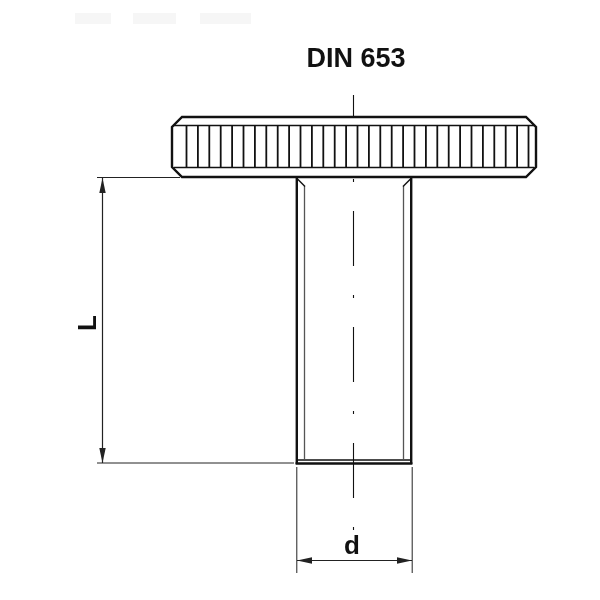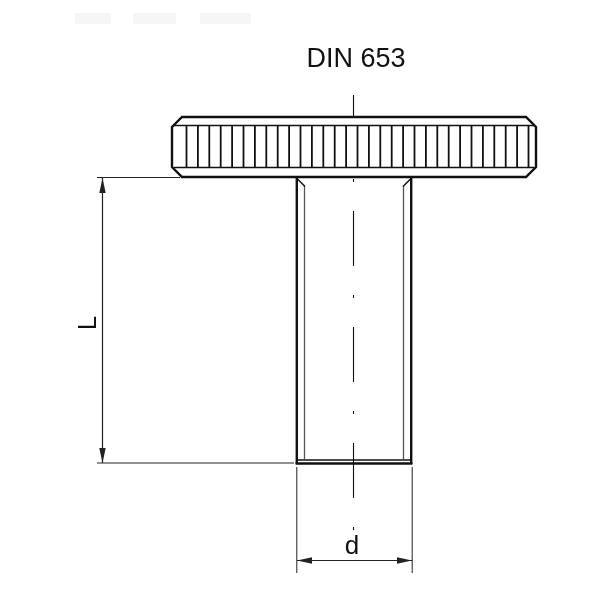--- a/index.html
+++ b/index.html
@@ -6,20 +6,21 @@
     --line:#111111;
     --thin:#222222;
     --thread:#555555;
     --bg:#ffffff;
   }
   html,body{margin:0;padding:0;background:var(--bg);}
   .page{
     width:600px;height:600px;position:relative;background:var(--bg);
     font-family:"Liberation Sans", sans-serif;
     overflow:hidden;
+    font-weight:bold;
   }
   svg{display:block;}
   text{fill:var(--line);}
   .outline{stroke:var(--line);stroke-width:2.4;fill:none;}
   .outline-fill{stroke:var(--line);stroke-width:2.4;fill:#ffffff;}
   .medline{stroke:var(--line);stroke-width:1.6;fill:none;}
   .threadline{stroke:var(--thread);stroke-width:1.3;fill:none;}
   .chamferline{stroke:var(--line);stroke-width:1.5;fill:none;}
   .centerline{stroke:var(--line);stroke-width:1.1;fill:none;stroke-dasharray:55 29 3 29;}
   .dimline{stroke:var(--thin);stroke-width:1.2;fill:none;}

